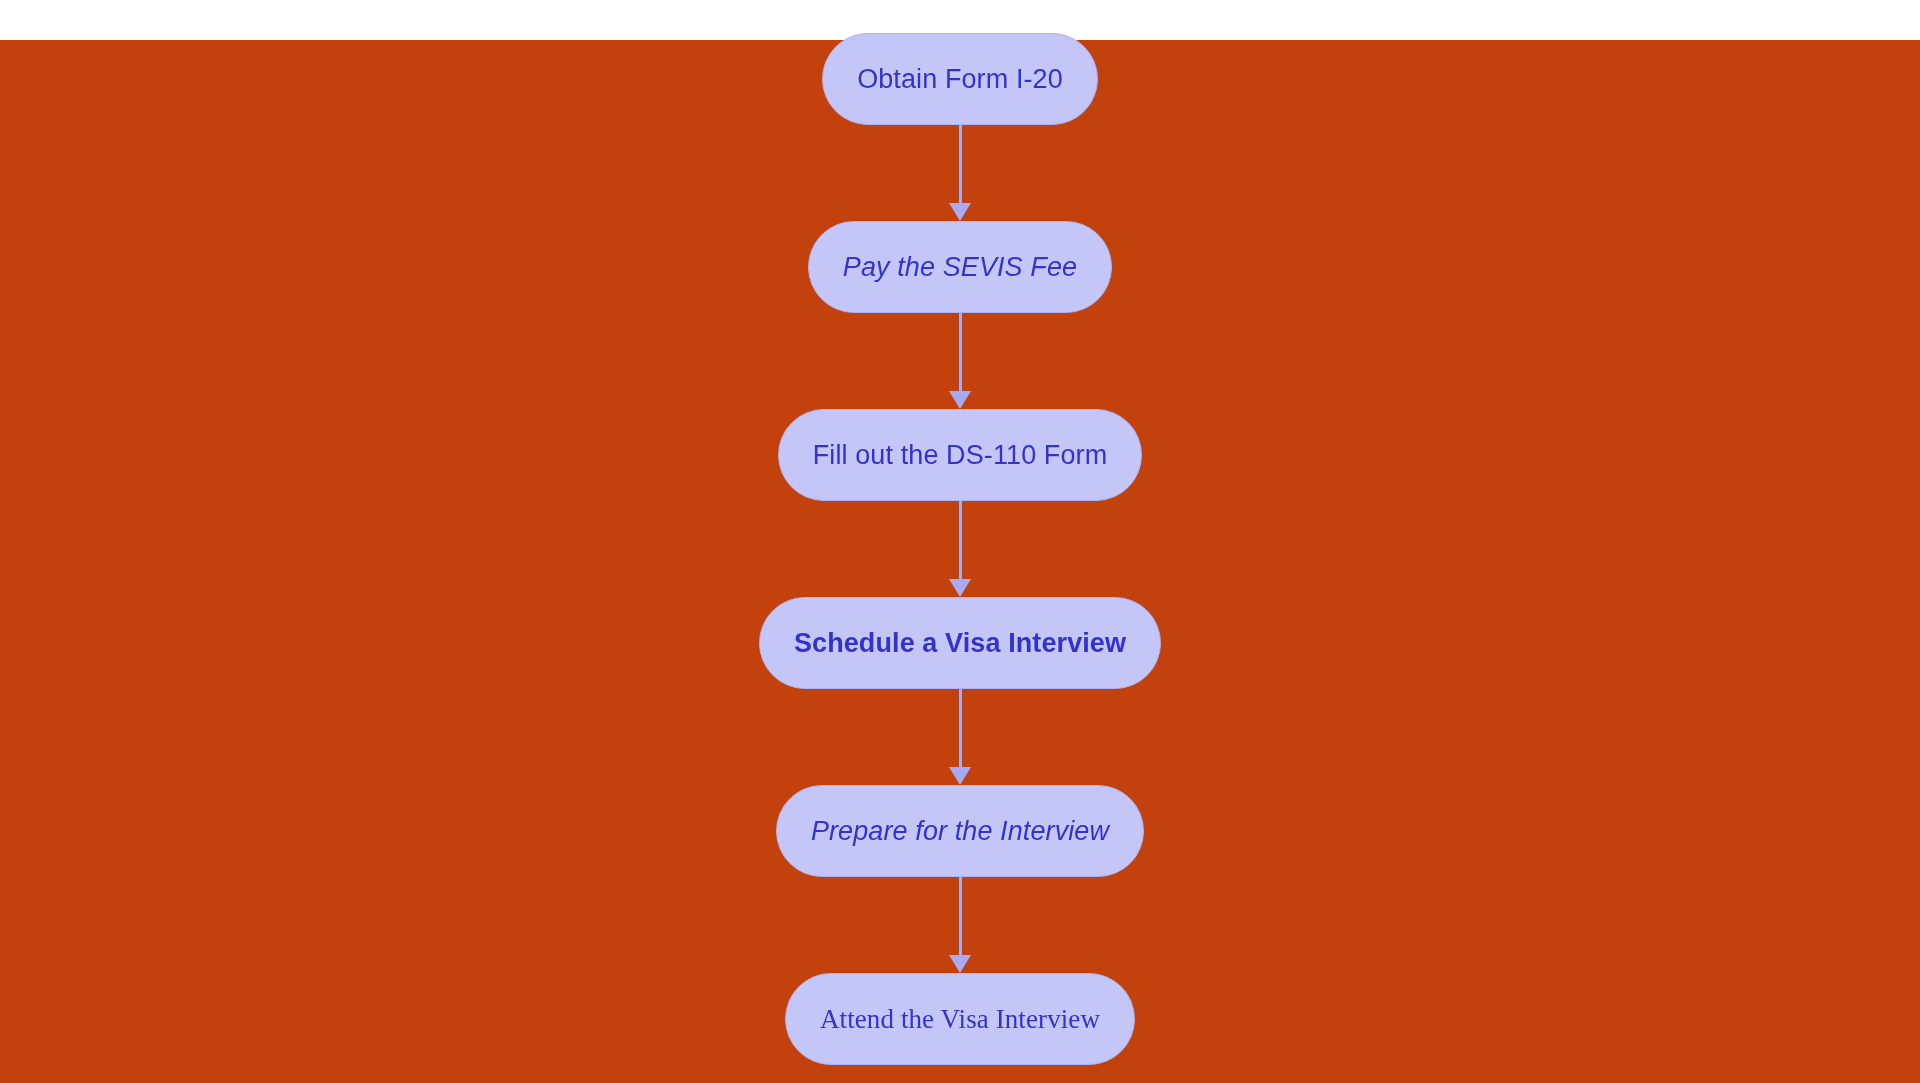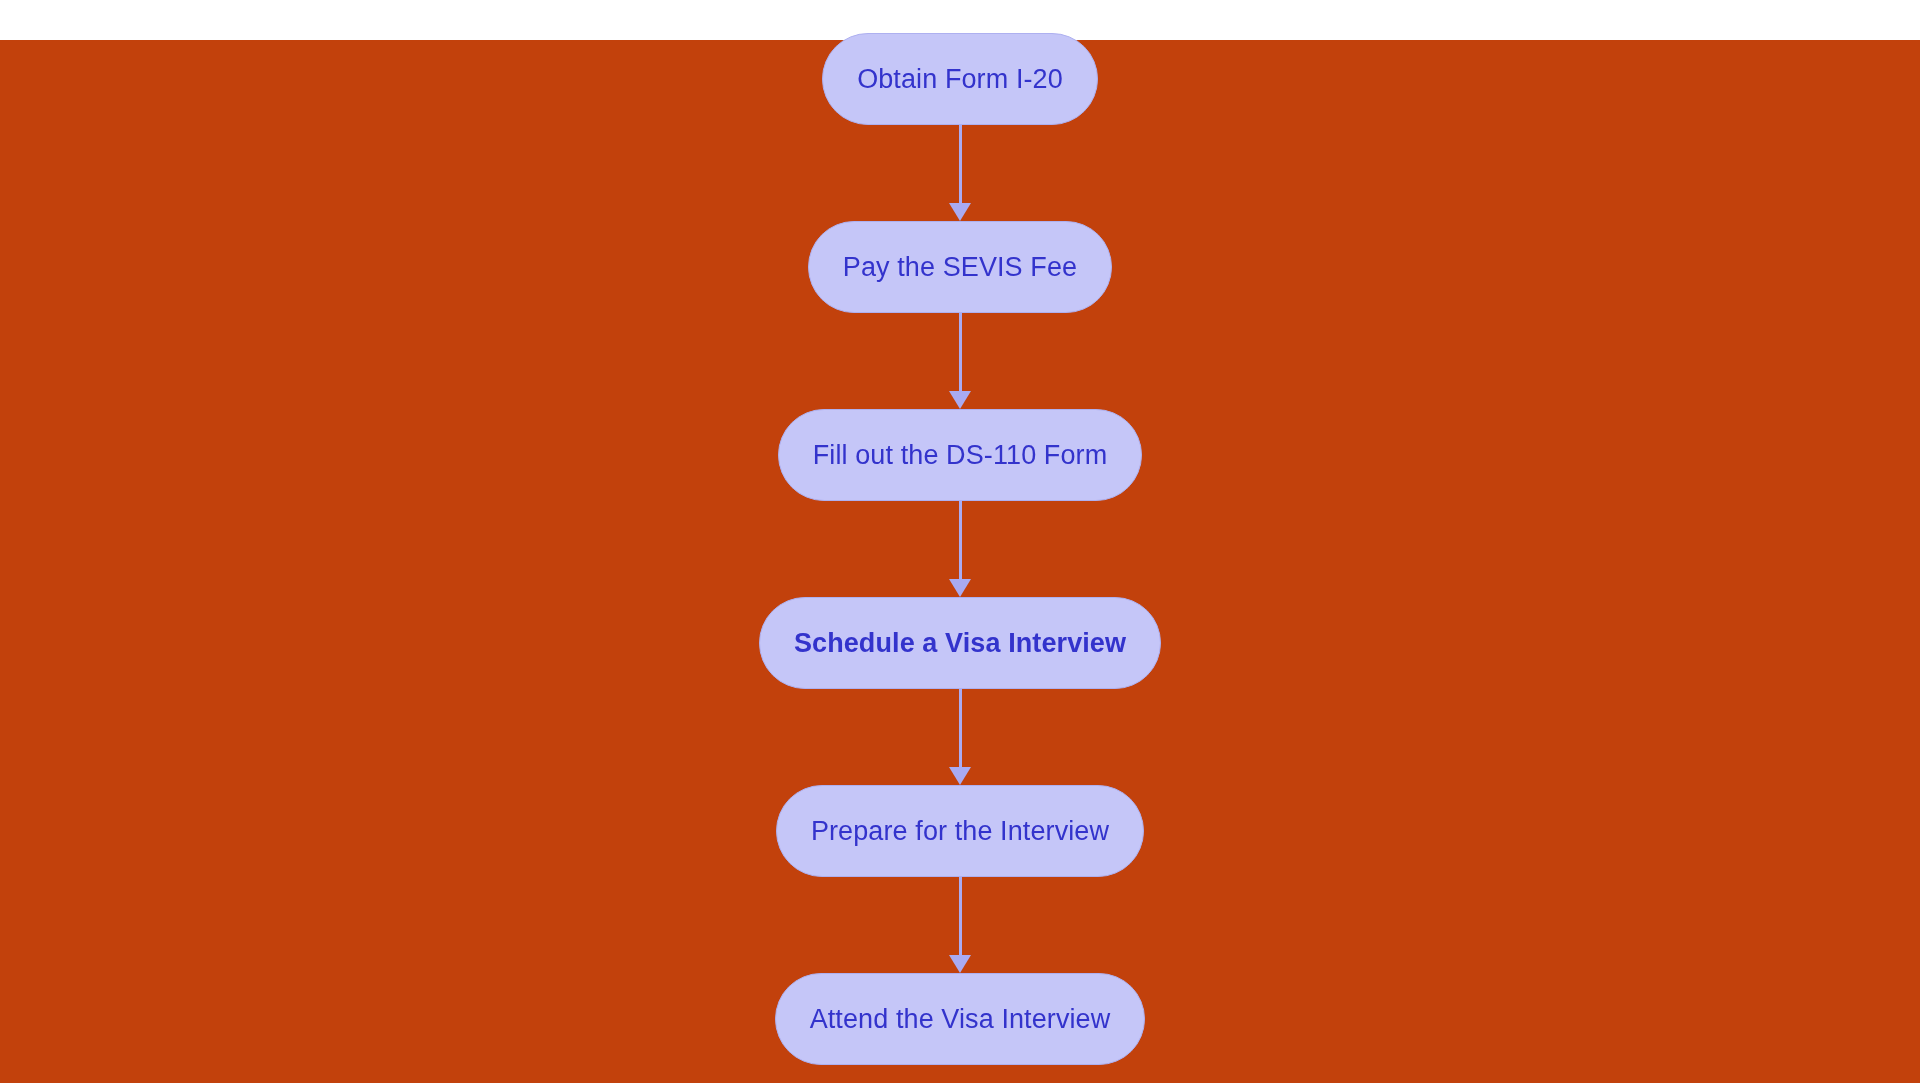--- a/index.html
+++ b/index.html
@@ -87,21 +87,21 @@
     <div class="node" style="background: rgb(197, 198, 248); border-color: rgb(174, 176, 240);">
       <span class="node-label" style="color: rgb(51, 51, 204);">Obtain Form I-20</span>
     </div>
 
     <div class="connector">
       <div class="connector-shaft" style="background: rgb(169, 171, 242);"></div>
       <div class="connector-head" style="border-top-color: rgb(169, 171, 242);"></div>
     </div>
 
     <div class="node" style="background: rgb(197, 198, 248); border-color: rgb(174, 176, 240);">
-      <span class="node-label" style="color: rgb(51, 51, 204);">Pay the SEVIS Fee</span>
+      <span class="node-label" style="color: rgb(51, 51, 204); font-style: italic;">Pay the SEVIS Fee</span>
     </div>
 
     <div class="connector">
       <div class="connector-shaft" style="background: rgb(169, 171, 242);"></div>
       <div class="connector-head" style="border-top-color: rgb(169, 171, 242);"></div>
     </div>
 
     <div class="node" style="background: rgb(197, 198, 248); border-color: rgb(174, 176, 240);">
       <span class="node-label" style="color: rgb(51, 51, 204);">Fill out the DS-110 Form</span>
     </div>
@@ -114,26 +114,26 @@
     <div class="node" style="background: rgb(197, 198, 248); border-color: rgb(174, 176, 240);">
       <span class="node-label" style="color: rgb(51, 51, 204); font-weight: bold;">Schedule a Visa Interview</span>
     </div>
 
     <div class="connector">
       <div class="connector-shaft" style="background: rgb(169, 171, 242);"></div>
       <div class="connector-head" style="border-top-color: rgb(169, 171, 242);"></div>
     </div>
 
     <div class="node" style="background: rgb(197, 198, 248); border-color: rgb(174, 176, 240);">
-      <span class="node-label" style="color: rgb(51, 51, 204);">Prepare for the Interview</span>
+      <span class="node-label" style="color: rgb(51, 51, 204); font-style: italic;">Prepare for the Interview</span>
     </div>
 
     <div class="connector">
       <div class="connector-shaft" style="background: rgb(169, 171, 242);"></div>
       <div class="connector-head" style="border-top-color: rgb(169, 171, 242);"></div>
     </div>
 
-    <div class="node" style="background: rgb(197, 198, 248); border-color: rgb(174, 176, 240);">
+    <div class="node" style="background: rgb(197, 198, 248); border-color: rgb(174, 176, 240); font-family: Liberation Serif, serif;">
       <span class="node-label" style="color: rgb(51, 51, 204);">Attend the Visa Interview</span>
     </div>
 
   </div>
 </div>
 
 </body></html>

